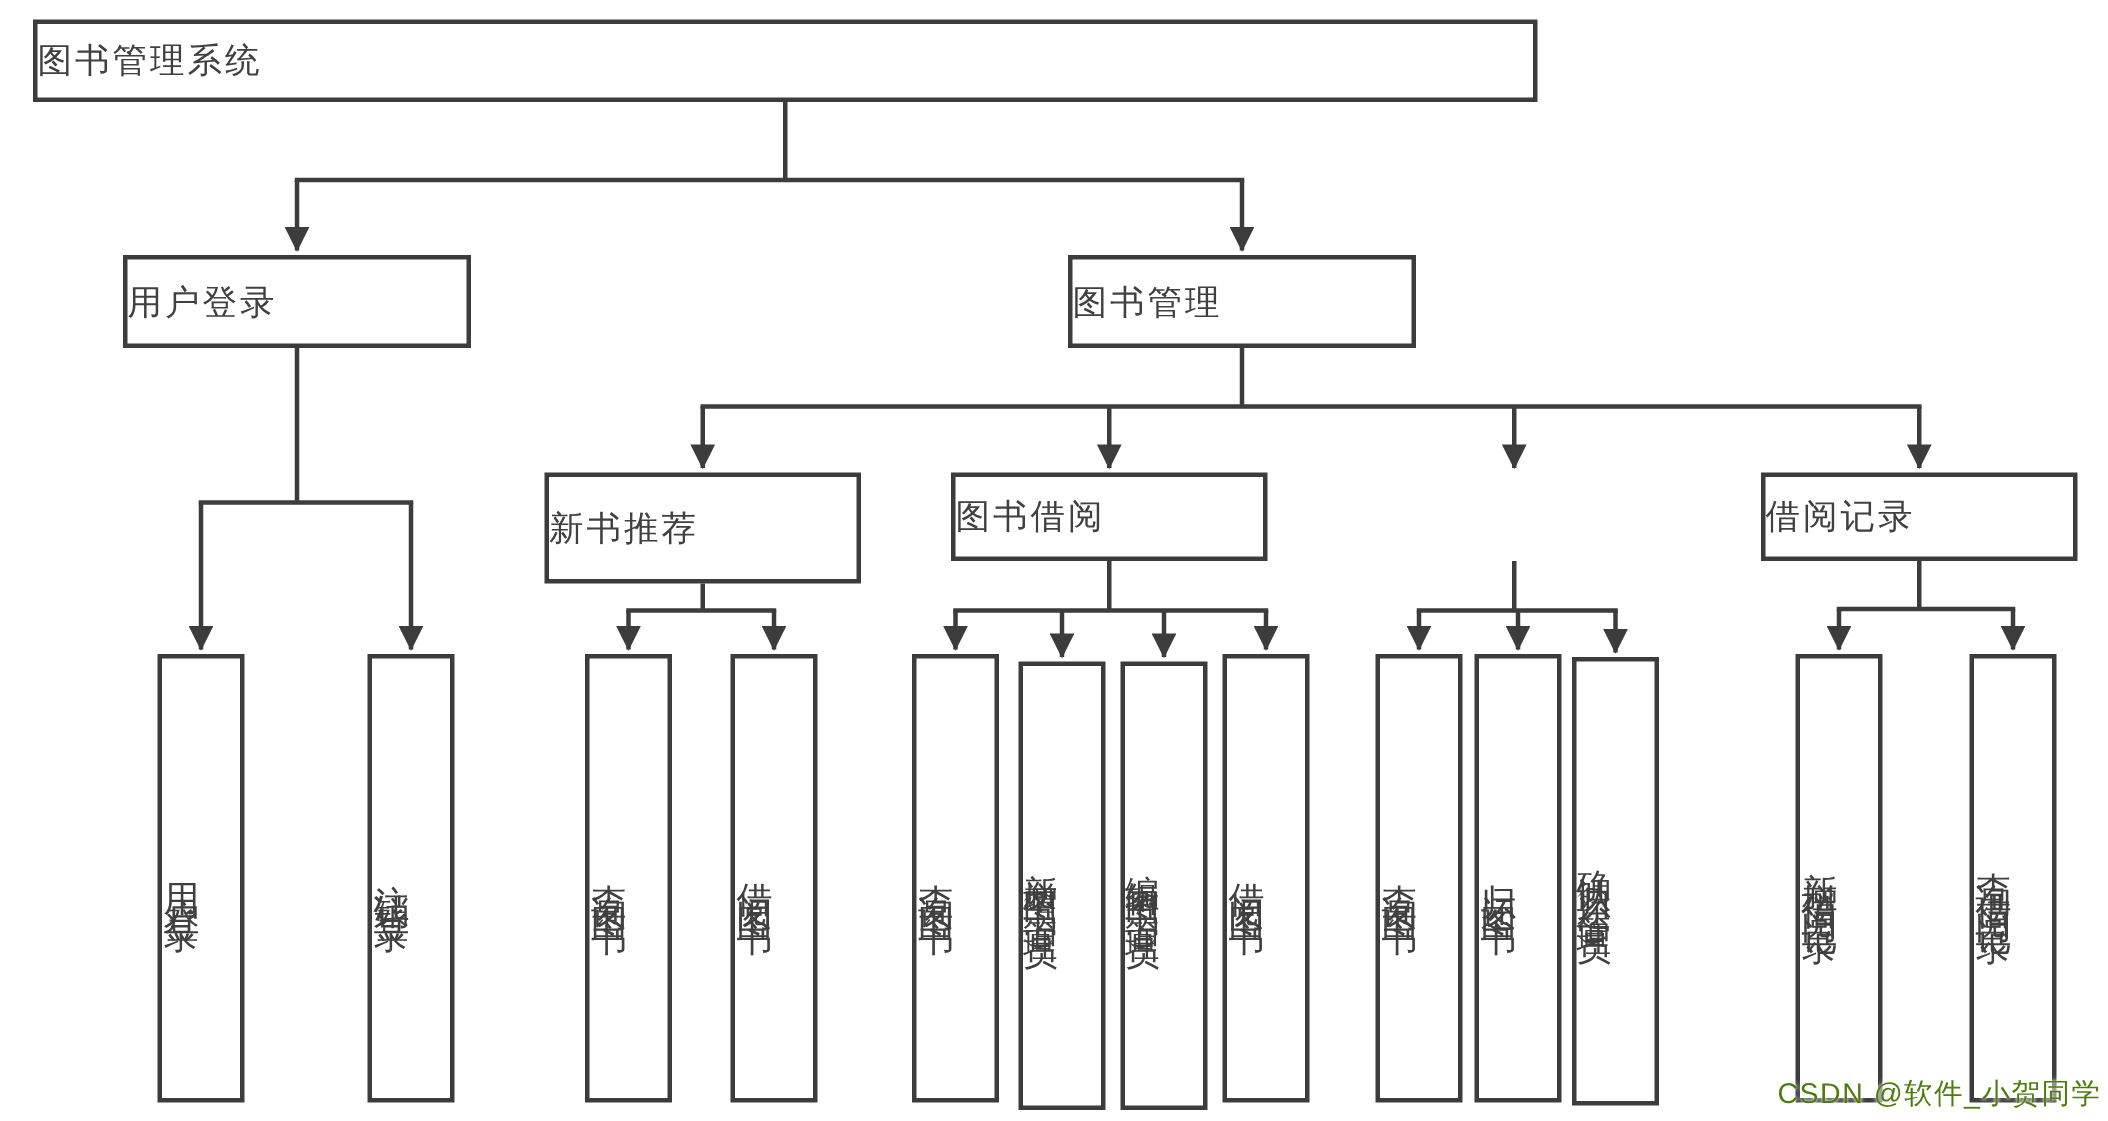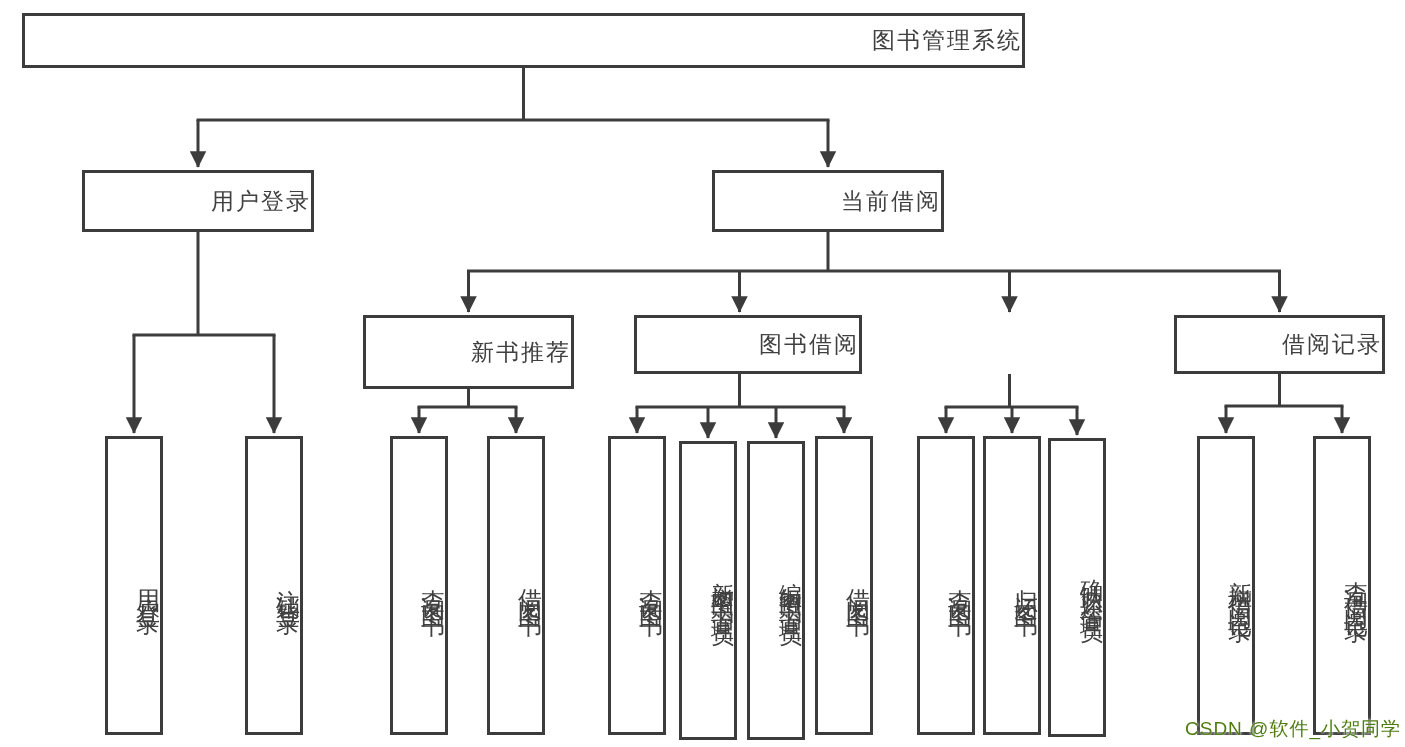--- a/index.html
+++ b/index.html
@@ -4,21 +4,21 @@
 <style>
   html,body { margin:0; padding:0; background:#fff; }
   .canvas {
     position:relative; width:1405px; height:747px; background:#ffffff;
     font-family:"Liberation Sans","DejaVu Sans",sans-serif; overflow:hidden;
   }
   .connectors { position:absolute; left:0; top:0; z-index:1; }
   .box {
     position:absolute; box-sizing:border-box; z-index:2;
     border:3px solid #3c3c3c; background:#ffffff; color:#404040;
-    display:flex; align-items:center; justify-content:flex-end;
+    display:flex; align-items:center; justify-content:flex-start;
   }
   .h-box { font-size:23px; letter-spacing:2px; }
   .root-box { font-size:23px; letter-spacing:2px; }
   .v-box .vtext {
     writing-mode:vertical-rl; text-orientation:mixed;
     font-size:24px; letter-spacing:8px; line-height:1;
   }
   .v-box.long .vtext { letter-spacing:6px; font-size:23px; }
   .watermark {
     position:absolute; z-index:3; left:1185px; top:716px;
@@ -89,27 +89,27 @@
   </svg>
 
   <div class="box root-box" style="left:22px; top:13px; width:1003px; height:55px;">
     <span>图书管理系统</span>
   </div>
 
   <div class="box h-box" style="left:82px; top:170px; width:232px; height:62px;">
     <span>用户登录</span>
   </div>
   <div class="box h-box" style="left:712px; top:170px; width:232px; height:62px;">
-    <span>当前借阅</span>
+    <span>图书管理</span>
   </div>
 
   <div class="box h-box" style="left:363px; top:315px; width:211px; height:74px;">
     <span>新书推荐</span>
   </div>
-  <div class="box h-box" style="left:634px; top:315px; width:228px; height:59px;">
+  <div class="box h-box" style="left:634px; top:315px; width:211px; height:59px;">
     <span>图书借阅</span>
   </div>
   <div class="box h-box" style="left:1174px; top:315px; width:211px; height:59px;">
     <span>借阅记录</span>
   </div>
 
   <div class="box v-box" style="left:105px; top:436px; width:58px; height:299px;">
     <span class="vtext">用户登录</span>
   </div>
   <div class="box v-box" style="left:245px; top:436px; width:58px; height:299px;">

